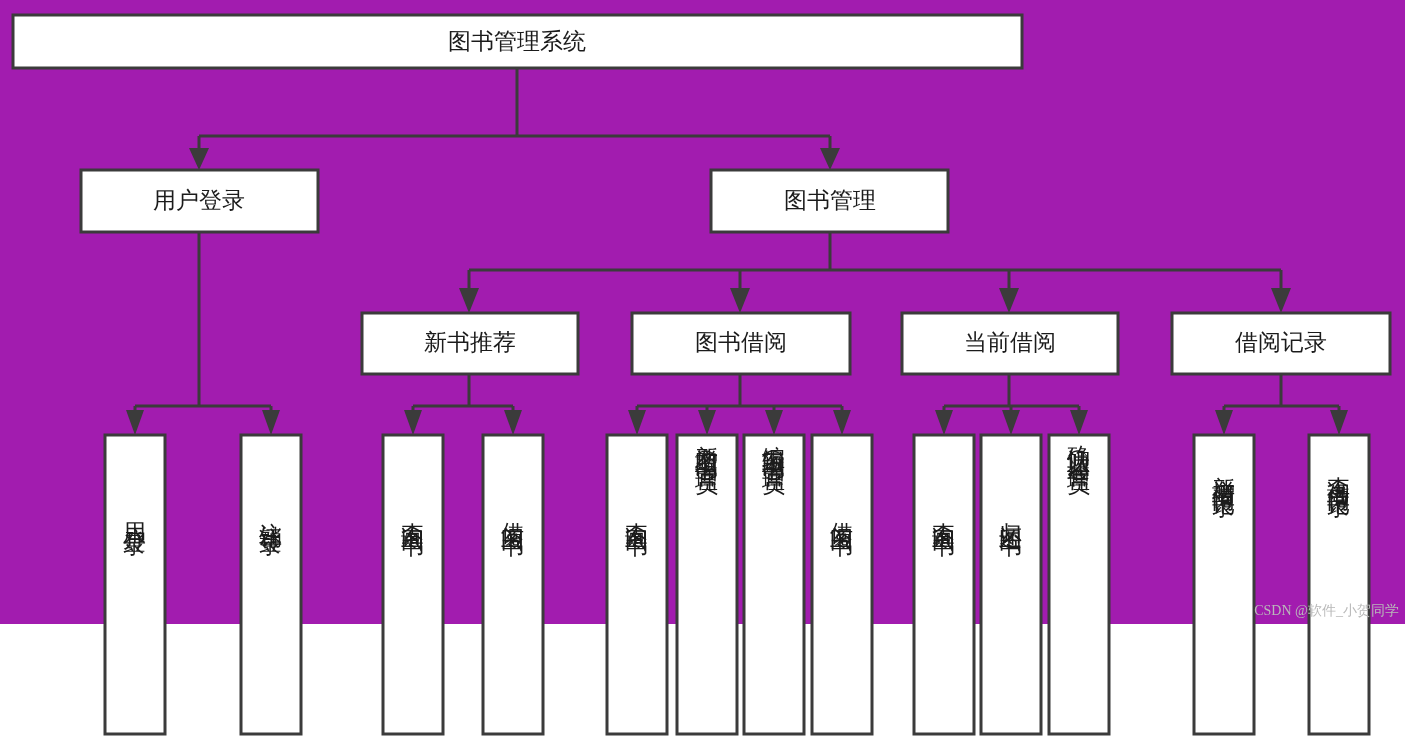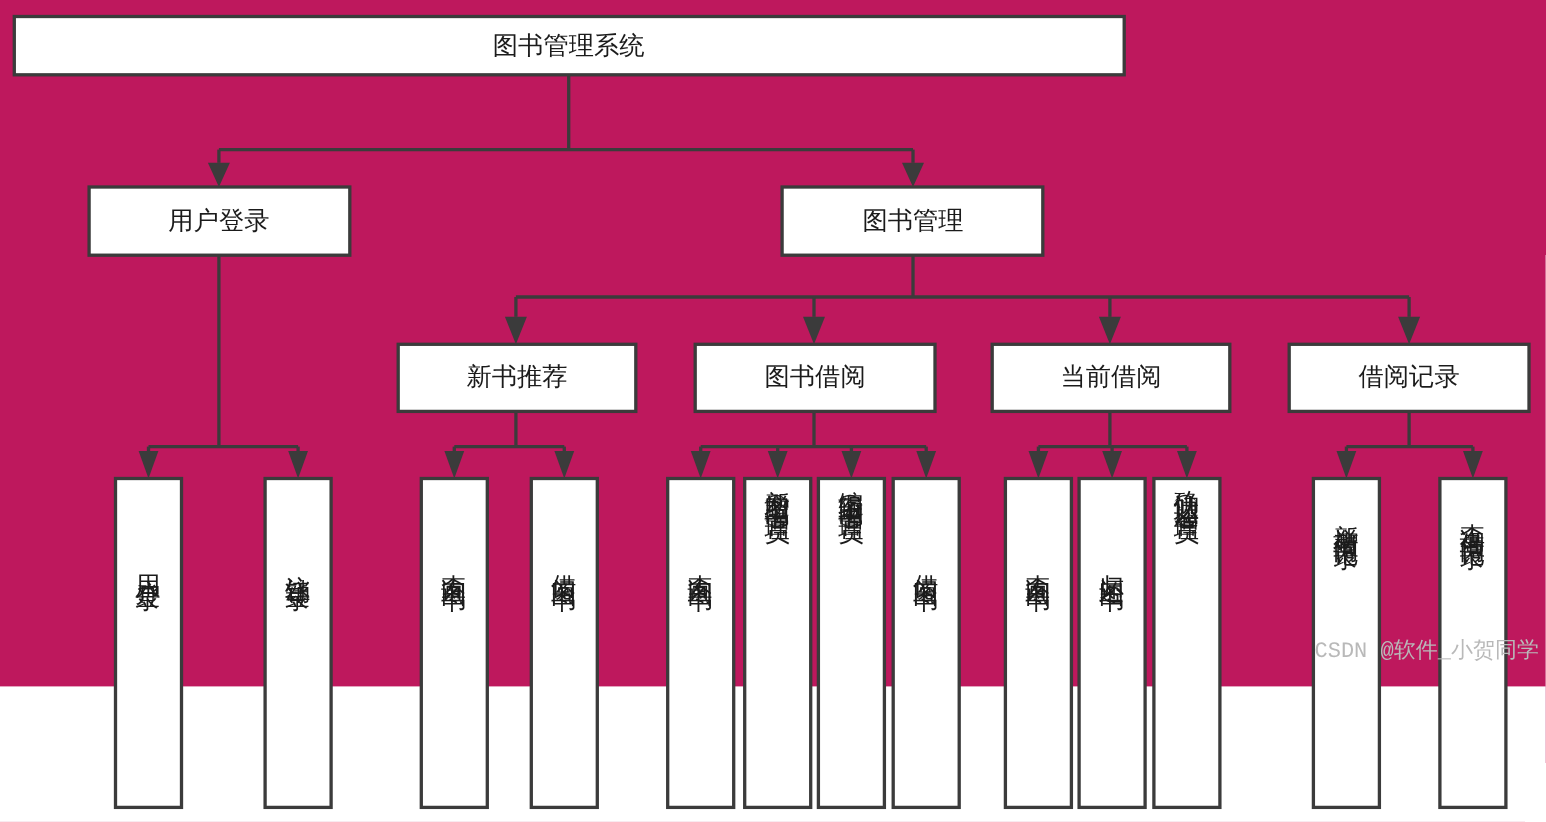--- a/index.html
+++ b/index.html
@@ -10,21 +10,21 @@
   body {
     font-family: "Liberation Sans", "DejaVu Sans", sans-serif;
     width: 1405px;
     height: 747px;
     overflow: hidden;
   }
   #diagram-root {
     position: relative;
     width: 1405px;
     height: 624px;
-    background: #be185d;
+    background: #a21caf;
   }
   svg#flow-svg {
     position: absolute;
     top: 0;
     left: 0;
     width: 1405px;
     height: 747px;
     display: block;
   }
   .node-box {
@@ -54,23 +54,23 @@
     font-size: 23px;
     fill: #1b1b1b;
     writing-mode: vertical-rl;
     text-orientation: upright;
     letter-spacing: 4px;
     text-anchor: middle;
   }
   .watermark-text {
     position: absolute;
     right: 6px;
-    bottom: 20px;
-    font-family: Liberation Mono, monospace;
-    font-size: 20px;
+    bottom: 4px;
+    font-family: Liberation Serif, serif;
+    font-size: 14px;
     color: #b9b9b9;
     white-space: nowrap;
     pointer-events: none;
   }
 </style>
 </head>
 <body>
 
 <div id="diagram-root">
 

